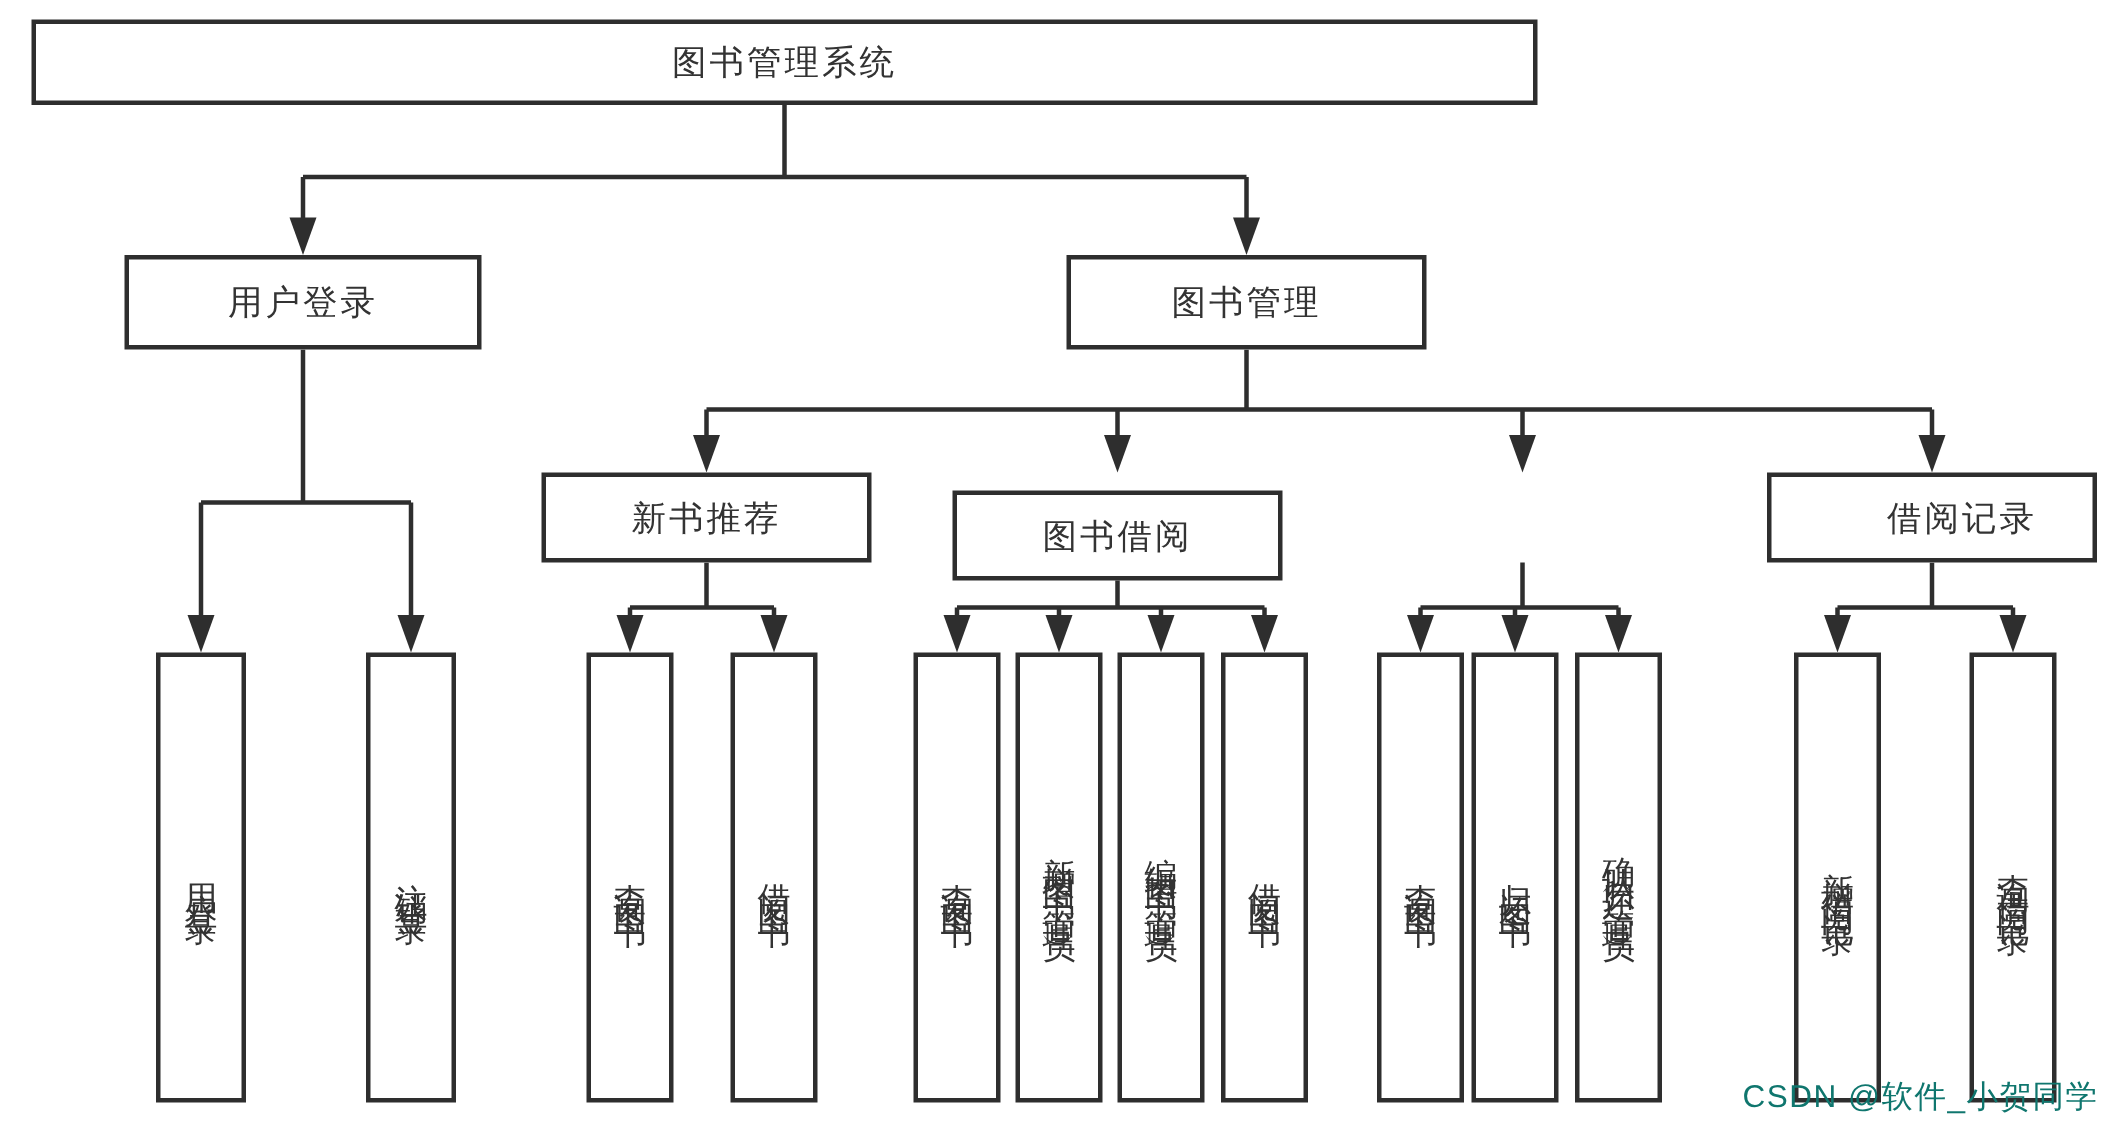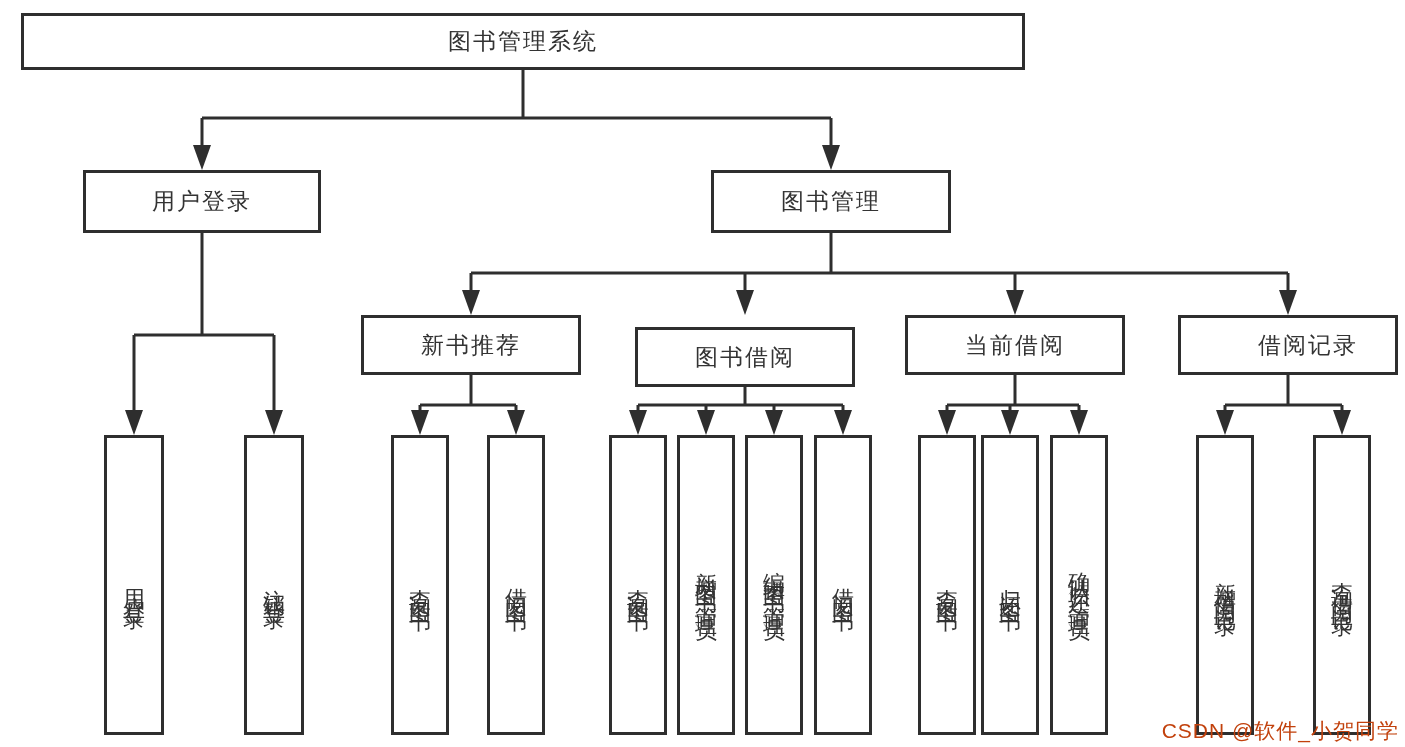--- a/index.html
+++ b/index.html
@@ -35,21 +35,21 @@
     font-size: 22px;
     letter-spacing: 7px;
     line-height: 1;
     white-space: nowrap;
   }
   .watermark {
     position: absolute;
     right: 6px;
     bottom: 2px;
     font-size: 21px;
-    color: #c2410c;
+    color: #0f766e;
     letter-spacing: 1px;
     white-space: nowrap;
     z-index: 5;
   }
 </style>
 </head>
 <body>
 
 <div class="stage">
 
@@ -93,21 +93,20 @@
     </g>
   </svg>
 
   <div class="box hbox" style="left:21px; top:13px; width:1004px; height:57px;">图书管理系统</div>
 
   <div class="box hbox" style="left:83px; top:170px; width:238px; height:63px;">用户登录</div>
   <div class="box hbox" style="left:361px; top:315px; width:220px; height:60px;">新书推荐</div>
 
   <div class="box hbox" style="left:711px; top:170px; width:240px; height:63px;">图书管理</div>
   <div class="box hbox" style="left:635px; top:315px; width:220px; height:60px;margin-top:12px;">图书借阅</div>
-  <div class="box hbox" style="left:905px; top:315px; width:220px; height:60px;">当前借阅</div>
   <div class="box hbox" style="left:1178px; top:315px; width:220px; height:60px;padding-left:40px;">借阅记录</div>
 
   <div class="box vbox" style="left:104px; top:435px; width:60px; height:300px;">
     <span class="vtext">用户登录</span>
   </div>
   <div class="box vbox" style="left:244px; top:435px; width:60px; height:300px;">
     <span class="vtext">注销登录</span>
   </div>
 
   <div class="box vbox" style="left:391px; top:435px; width:58px; height:300px;">

